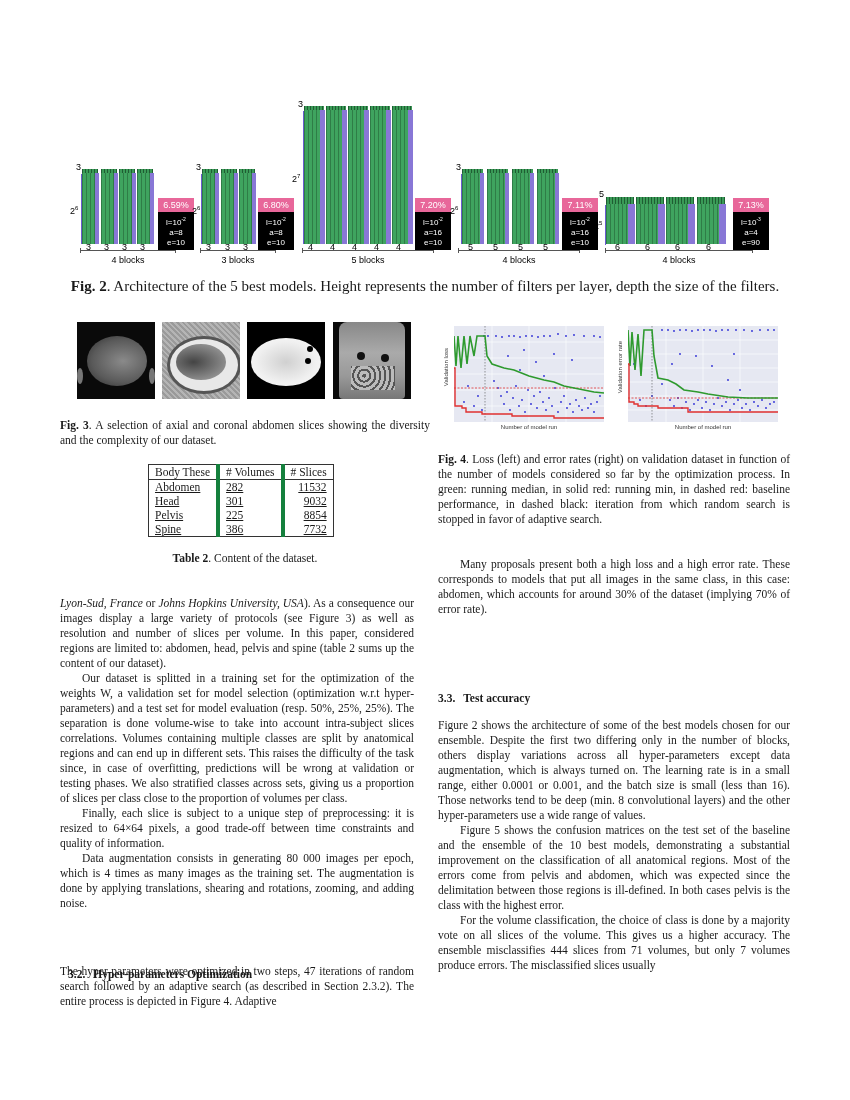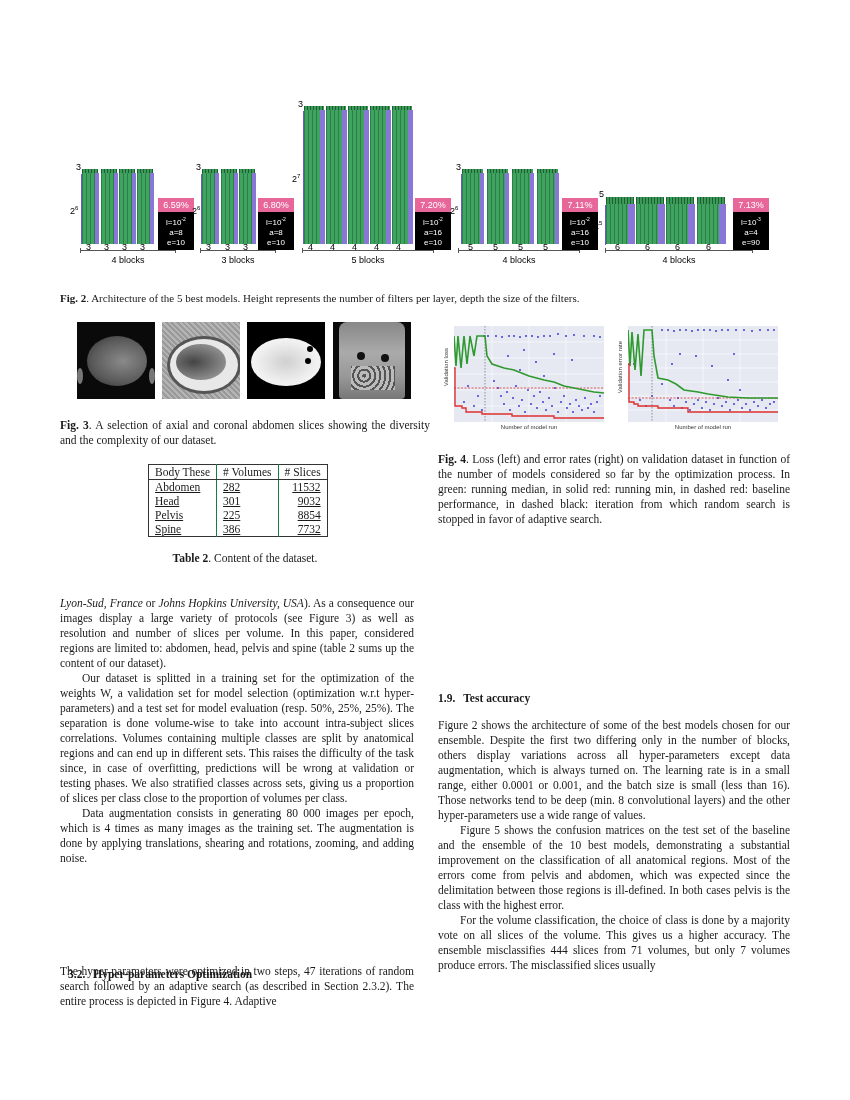--- a/index.html
+++ b/index.html
@@ -22,21 +22,21 @@
   .blocks-axis::before, .blocks-axis::after { content: ""; position: absolute; top: -3px; width: 0; height: 5px; border-left: 1px solid #555; }
   .blocks-axis::before { left: 0; } .blocks-axis::after { right: 0; }
   .blocks-label { position: absolute; bottom: 0; font-family: "Liberation Sans", sans-serif; font-size: 9px; color: #000; text-align: center; }
   .score { position: absolute; background: #e8679a; color: #fff; font-family: "Liberation Sans", sans-serif;
            font-size: 9px; padding: 2px 3px; width: 30px; text-align: center; }
   .params { position: absolute; background: #000; color: #fff; font-family: "Liberation Sans", sans-serif;
             font-size: 8px; line-height: 10px; padding: 2px 3px; width: 30px; text-align: center; }
   .params sup { font-size: 5px; }
   .vline { position: absolute; border-left: 1px solid #6a5cd0; }
 
-  .fig2-caption { position: absolute; left: 60px; top: 292px; width: 730px; text-align: left; font-size: 11px; }
+  .fig2-caption { position: absolute; left: 60px; top: 278px; width: 730px; text-align: center; font-size: 15px; }
 
   
   .mri { position: absolute; top: 322px; width: 78px; height: 77px; background: #111; overflow: hidden; }
   .mri .body { position: absolute; border-radius: 50%; }
 
   
   .plot { position: absolute; top: 322px; width: 168px; height: 112px; }
   .plot .area { position: absolute; left: 16px; top: 4px; width: 150px; height: 96px; background: #e6e8f2; }
   .plot .ylab { position: absolute; left: -32px; top: 42px; transform: rotate(-90deg); font-family: "Liberation Sans", sans-serif; font-size: 6px; color: #333; width: 80px; text-align: center; }
   .plot .xlab { position: absolute; left: 16px; top: 102px; width: 150px; text-align: center; font-family: "Liberation Sans", sans-serif; font-size: 6px; color: #333; }
@@ -45,21 +45,21 @@
   .caption { position: absolute; font-size: 11.5px; line-height: 15px; text-align: justify; }
   .para { position: absolute; font-size: 11.5px; line-height: 15px; text-align: justify; }
   .para p { margin: 0; }
   .para p.indent { text-indent: 22px; }
   .heading { position: absolute; font-size: 11.5px; font-weight: bold; }
   .heading .num { margin-right: 8px; }
 
   table.dataset { position: absolute; left: 148px; top: 464px; border-collapse: collapse; font-size: 11.5px; border: 1px solid #333; }
   table.dataset th { font-weight: normal; border-bottom: 1px solid #333; padding: 1px 6px; }
   table.dataset td { padding: 0 6px; line-height: 14px; text-decoration: underline; }
-  table.dataset th + th, table.dataset td + td { border-left: 1px solid #15803d; }
+  table.dataset th + th, table.dataset td + td { border-left: 4px solid #15803d; }
   table.dataset td.c { text-align: left; }
   table.dataset td.r { text-align: right; }
   .table-caption { position: absolute; left: 60px; top: 552px; width: 370px; text-align: center; font-size: 11.5px; }
   b.lbl { font-weight: bold; }
   i { font-style: italic; }
 </style>
 </head>
 <body>
 
 <div class="fig2">
@@ -485,31 +485,33 @@
     </svg>
   </div>
   <div class="xlab">Number of model run</div>
 </div>
 
 <div class="caption" style="left:438px; top:452px; width:352px;"><b class="lbl">Fig. 4</b><span>. Loss (left) and error rates (right) on validation dataset in function of the number of models considered so far by the optimization process. In green: running median, in solid red: running min, in dashed red: baseline performance, in dashed black: iteration from which random search is stopped in favor of adaptive search.</span></div>
 
 <div class="para" style="left:60px; top:596px; width:354px;">
   <p><i>Lyon-Sud, France</i><span> or </span><i>Johns Hopkins University, USA</i><span>). As a consequence our images display a large variety of protocols (see Figure 3) as well as resolution and number of slices per volume. In this paper, considered regions are limited to: abdomen, head, pelvis and spine (table 2 sums up the content of our dataset).</span></p>
   <p class="indent">Our dataset is splitted in a training set for the optimization of the weights W, a validation set for model selection (optimization w.r.t hyper-parameters) and a test set for model evaluation (resp. 50%, 25%, 25%). The separation is done volume-wise to take into account intra-subject slices correlations. Volumes containing multiple classes are split by anatomical regions and can end up in different sets. This raises the difficulty of the task since, in case of overfitting, predictions will be wrong at validation or testing phases. We also stratified classes across sets, giving us a proportion of slices per class close to the proportion of volumes per class.</p>
+  <p class="indent">Finally, each slice is subject to a unique step of preprocessing: it is resized to 64×64 pixels, a good trade-off between time constraints and quality of information.</p>
   <p class="indent">Data augmentation consists in generating 80 000 images per epoch, which is 4 times as many images as the training set. The augmentation is done by applying translations, shearing and rotations, zooming, and adding noise.</p>
 </div>
 
 <div class="heading" style="left:68px; top:938px;margin-top:30px;"><span class="num">3.2.</span><span>Hyper-parameters Optimization</span></div>
 
 <div class="para" style="left:60px; top:964px; width:354px;">
   <p>The hyper-parameters were optimized in two steps, 47 iterations of random search followed by an adaptive search (as described in Section 2.3.2). The entire process is depicted in Figure 4. Adaptive</p>
 </div>
 
 <div class="para" style="left:438px; top:557px; width:352px;">
-</div>
-
-<div class="heading" style="left:438px; top:692px;"><span class="num">1.9.</span><span>Test accuracy</span></div>
+  <p class="indent">Many proposals present both a high loss and a high error rate. These corresponds to models that put all images in the same class, in this case: abdomen, which accounts for around 30% of the dataset (implying 70% of error rate).</p>
+</div>
+
+<div class="heading" style="left:438px; top:692px;"><span class="num">3.3.</span><span>Test accuracy</span></div>
 
 <div class="para" style="left:438px; top:718px; width:352px;">
   <p>Figure 2 shows the architecture of some of the best models chosen for our ensemble. Despite the first two differing only in the number of blocks, others display variations across all hyper-parameters except data augmentation, which is always turned on. The learning rate is in a small range, either 0.0001 or 0.001, and the batch size is small (less than 16). Those networks tend to be deep (min. 8 convolutional layers) and the other hyper-parameters use a wide range of values.</p>
   <p class="indent">Figure 5 shows the confusion matrices on the test set of the baseline and the ensemble of the 10 best models, demonstrating a substantial improvement on the classification of all anatomical regions. Most of the errors come from pelvis and abdomen, which was expected since the delimitation between those regions is ill-defined. In both cases pelvis is the class with the highest error.</p>
   <p class="indent">For the volume classification, the choice of class is done by a majority vote on all slices of the volume. This gives us a higher accuracy. The ensemble misclassifies 444 slices from 71 volumes, but only 7 volumes produce errors. The misclassified slices usually</p>
 </div>
 
 </body></html>

